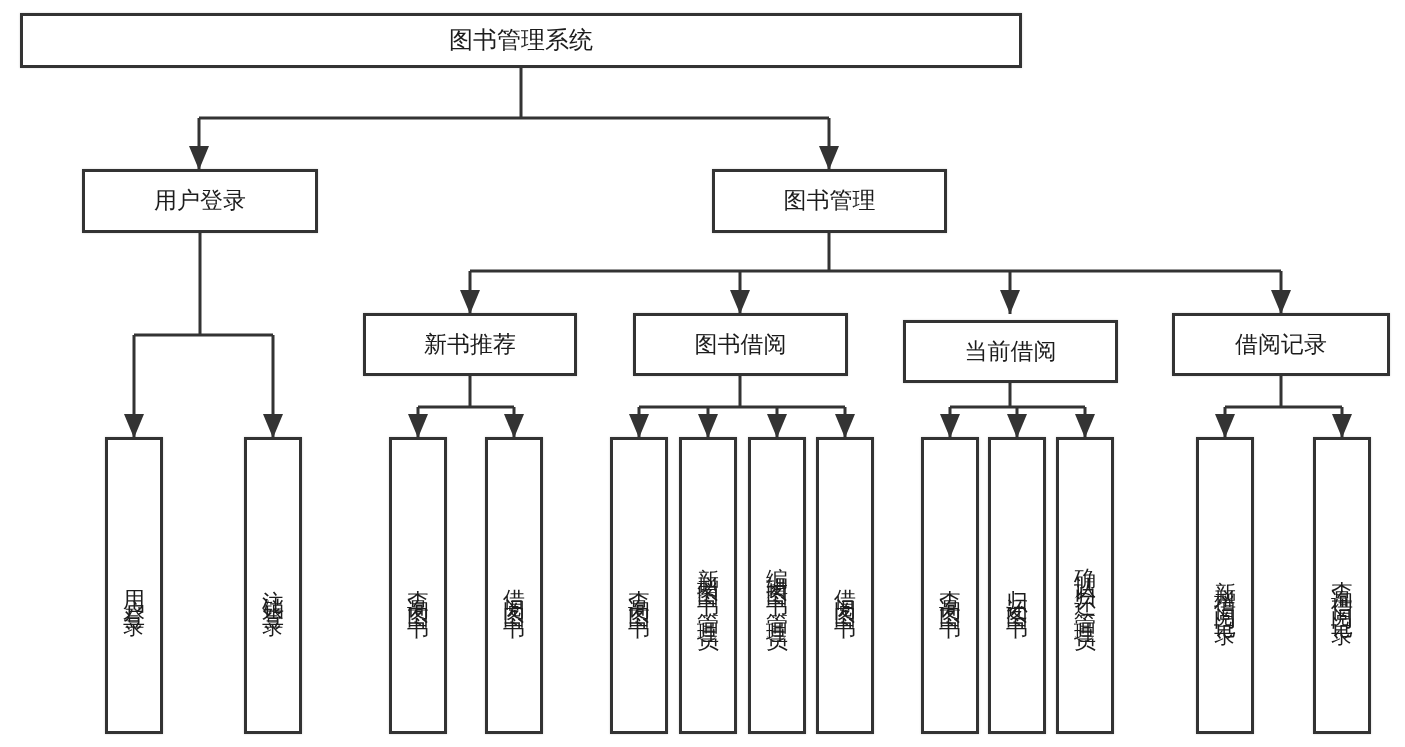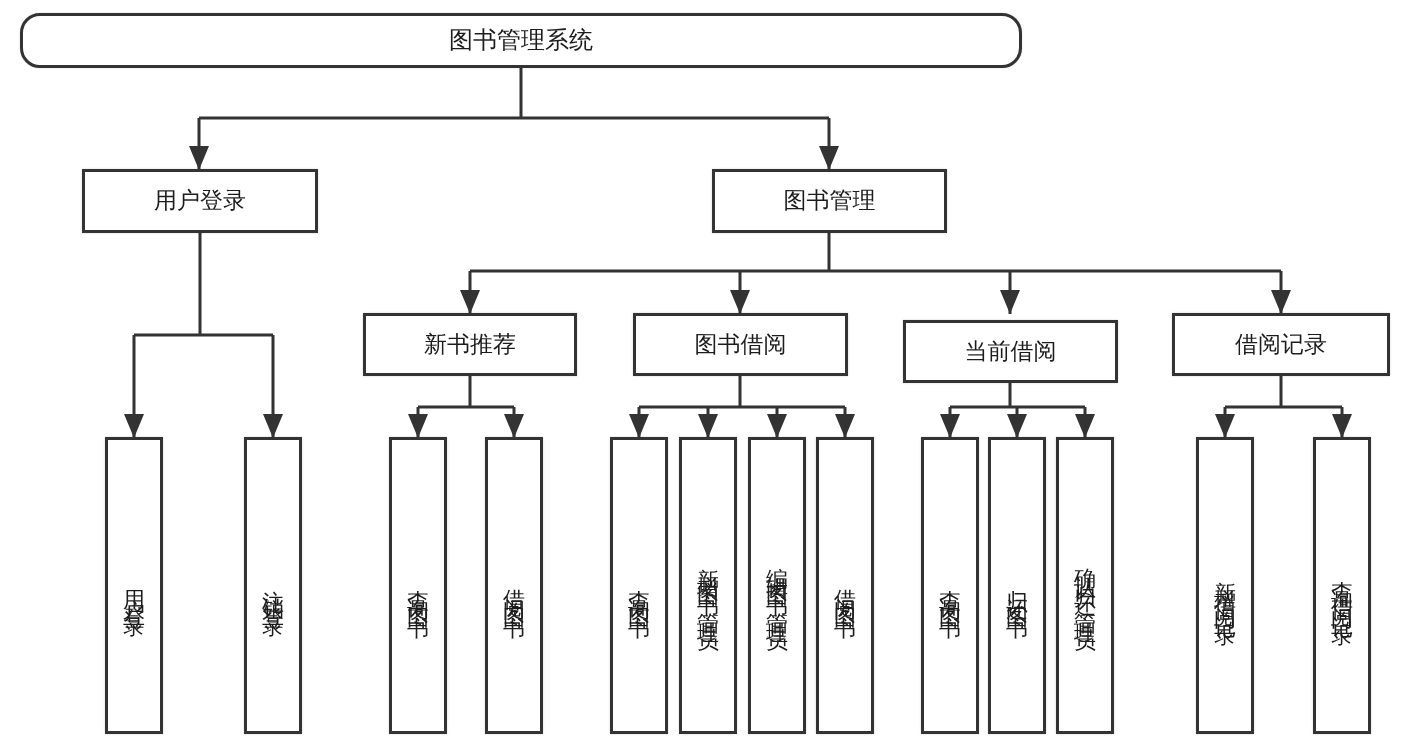--- a/index.html
+++ b/index.html
@@ -102,21 +102,21 @@
     <polygon points="698,414 718,414 708,438"></polygon>
     <polygon points="767,414 787,414 777,438"></polygon>
     <polygon points="835,414 855,414 845,438"></polygon>
     <polygon points="940,414 960,414 950,438"></polygon>
     <polygon points="1007,414 1027,414 1017,438"></polygon>
     <polygon points="1075,414 1095,414 1085,438"></polygon>
     <polygon points="1215,414 1235,414 1225,438"></polygon>
     <polygon points="1332,414 1352,414 1342,438"></polygon>
   </svg>
 
-  <div class="node root" style="left:20px; top:13px; width:1002px; height:55px;border-radius:20px;">图书管理系统</div>
+  <div class="node root" style="left:20px; top:13px; width:1002px; height:55px;">图书管理系统</div>
 
   <div class="node" style="left:82px; top:169px; width:236px; height:64px;">用户登录</div>
   <div class="node" style="left:712px; top:169px; width:235px; height:64px;">图书管理</div>
 
   <div class="node" style="left:633px; top:313px; width:215px; height:63px;">图书借阅</div>
   <div class="node" style="left:363px; top:313px; width:214px; height:63px;">新书推荐</div>
   <div class="node" style="left:903px; top:320px; width:215px; height:63px;text-align:center;">当前借阅</div>
   <div class="node" style="left:1172px; top:313px; width:218px; height:63px;">借阅记录</div>
 
   <div class="node vnode" style="left:105px; top:437px; width:58px; height:297px;">用户登录</div>

